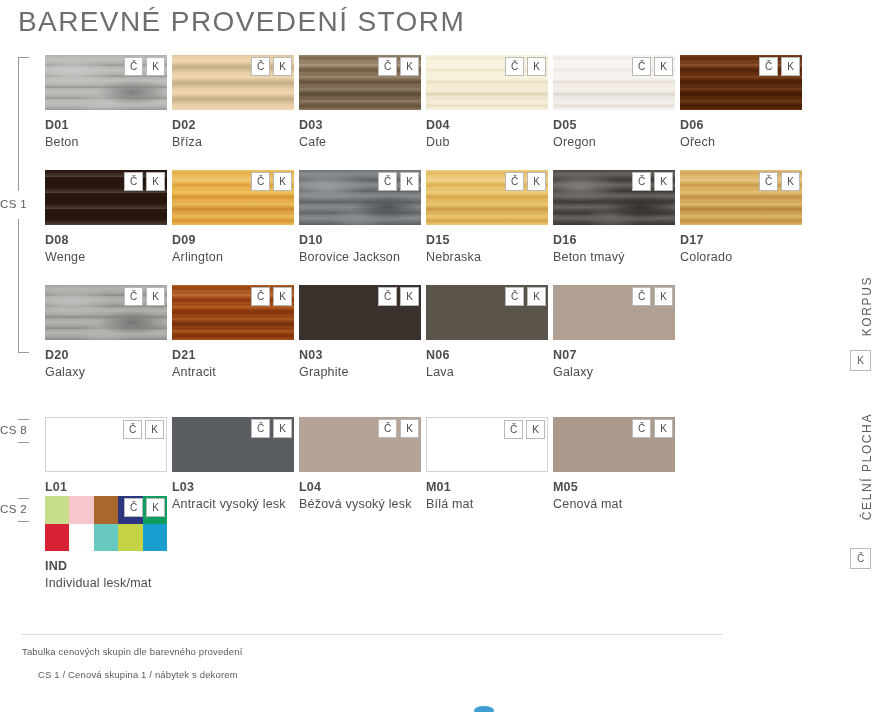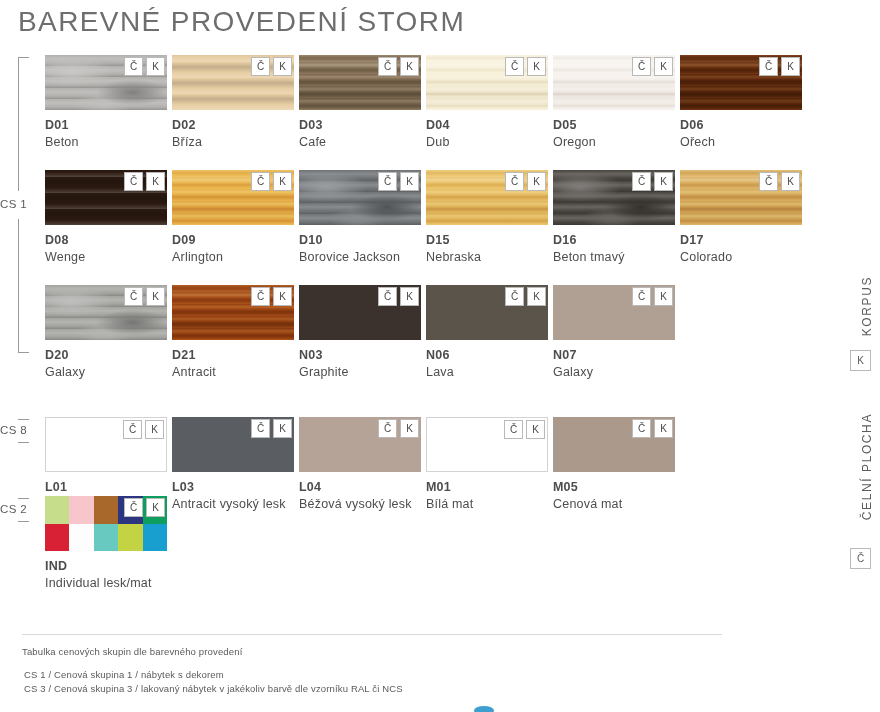--- a/index.html
+++ b/index.html
@@ -112,21 +112,21 @@
   
   .divider {
     position: absolute; left: 22px; top: 634px;
     width: 700px; height: 1px; background: #d8d8d8;
   }
   .foot-title {
     position: absolute; left: 22px; top: 646px;
     font-size: 9.5px; color: #5a5a5a; letter-spacing: .15px;
   }
   .foot-lines {
-    position: absolute; left: 24px; top: 668px;
+    position: absolute; left: 38px; top: 668px;
     font-size: 9.5px; color: #5a5a5a; line-height: 13.5px; letter-spacing: .15px;
   }
   .page-dot {
     position: absolute; left: 474px; top: 706px;
     width: 20px; height: 9px; border-radius: 50%;
     background: #3f9fd0;
   }
 </style>
 </head>
 <body>
@@ -443,17 +443,16 @@
     <div class="rail-text" style="right:6px; top:276px;">KORPUS</div>
     <div class="rail-box" style="right:9px; top:350px;">K</div>
     <div class="rail-text" style="right:6px; top:413px;">ČELNÍ PLOCHA</div>
     <div class="rail-box" style="right:9px; top:548px;">Č</div>
   </div>
 
   <div class="divider"></div>
   <div class="foot-title">Tabulka cenových skupin dle barevného provedení</div>
   <div class="foot-lines" id="foot-lines">
       <div>CS 1 / Cenová skupina 1 / nábytek s dekorem</div>
-      <div>CS 3 / Cenová skupina 3 / lakovaný nábytek v jakékoliv barvě dle vzorníku RAL či NCS</div>
     </div>
   <div class="page-dot"></div>
 
 </div>
 
 </body></html>

